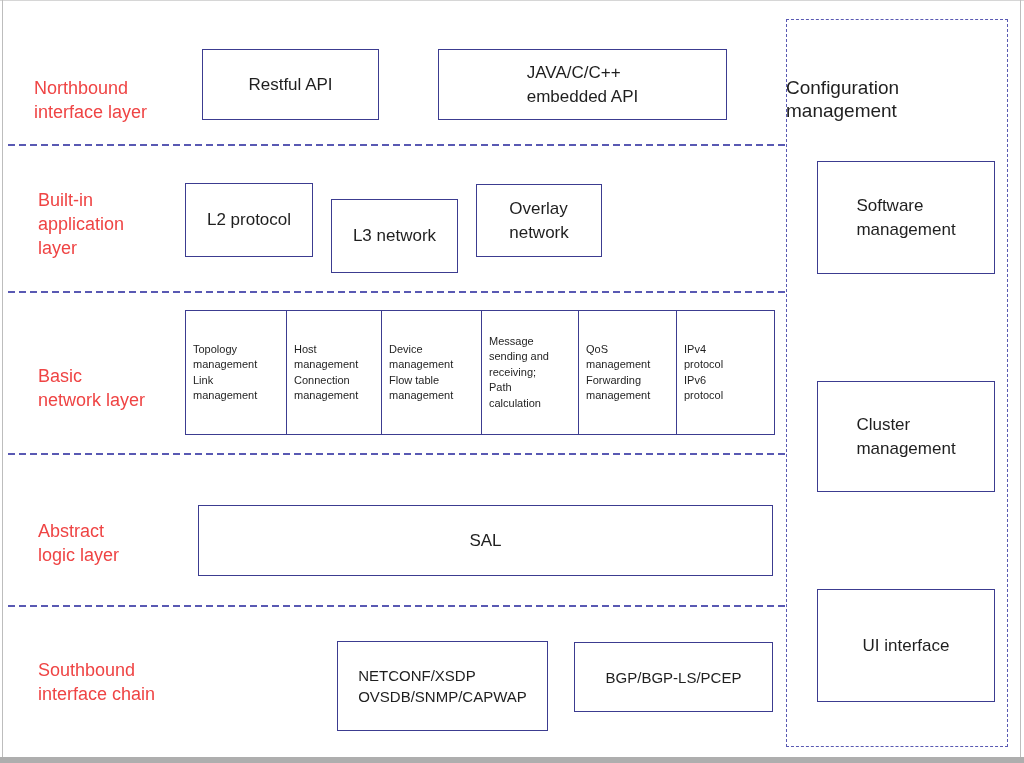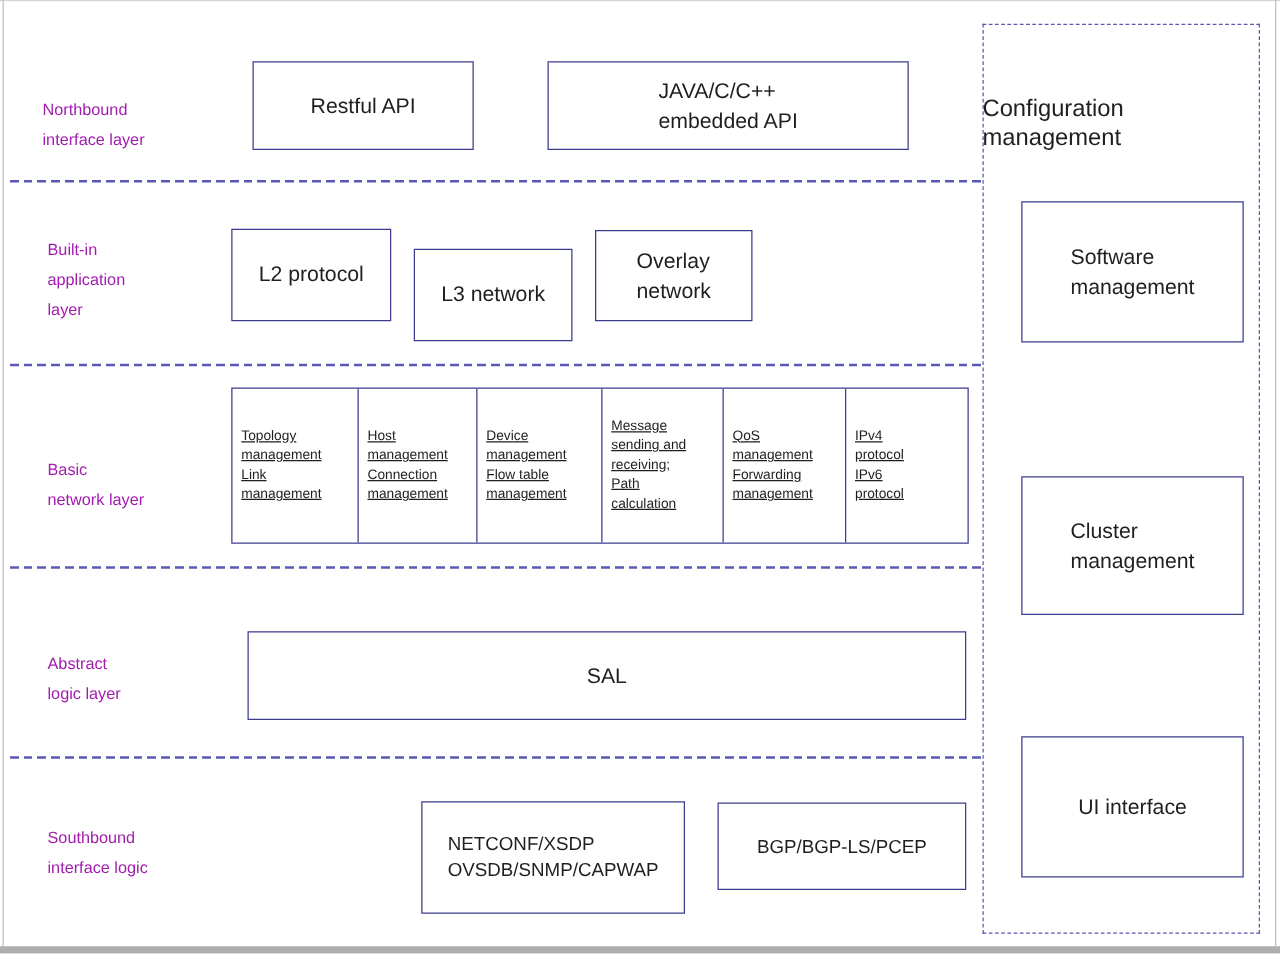--- a/index.html
+++ b/index.html
@@ -23,24 +23,24 @@
   
   .dash-h {
     position: absolute;
     left: 8px; width: 778px; height: 2px;
     background: repeating-linear-gradient(90deg, #5959b3 0 7px, transparent 7px 11px);
   }
 
   
   .layer-label {
     position: absolute;
-    font-size: 13px;
+    font-size: 18px;
     line-height: 24px;
     white-space: pre-line;
-    color: #a21caf;
+    color: #ef4444;
   }
 
   
   .box {
     position: absolute;
     border: 1px solid #3c3c90;
     background: #ffffff;
     display: flex;
     align-items: center;
     justify-content: center;
@@ -50,21 +50,20 @@
   .box .txt { white-space: pre-line; text-align: left; }
   .box.small { font-size: 15px; line-height: 21px; }
 
   
   .cell-table {
     position: absolute;
     left: 185px; top: 310px; height: 125px;
     display: flex;
     border: 1px solid #3c3c90;
     background: #ffffff;
-    text-decoration: underline;
   }
   .cell {
     display: flex;
     align-items: center;
     font-size: 11px;
     line-height: 15.5px;
     padding-left: 7px;
     padding-right: 2px;
     border-left: 1px solid #3c3c90;
   }
@@ -105,21 +104,21 @@
   <div class="layer-label" style="left:34px; top:76px">Northbound
 interface layer</div>
   <div class="layer-label" style="left:38px; top:188px">Built-in
 application
 layer</div>
   <div class="layer-label" style="left:38px; top:364px">Basic
 network layer</div>
   <div class="layer-label" style="left:38px; top:519px">Abstract
 logic layer</div>
   <div class="layer-label" style="left:38px; top:658px">Southbound
-interface logic</div>
+interface chain</div>
 
   <div class="box" style="left:202px; top:49px; width:177px; height:71px">
     <span class="txt">Restful API</span>
   </div>
   <div class="box" style="left:438px; top:49px; width:289px; height:71px">
     <span class="txt">JAVA/C/C++
 embedded API</span>
   </div>
 
   <div class="box" style="left:185px; top:183px; width:128px; height:74px">

